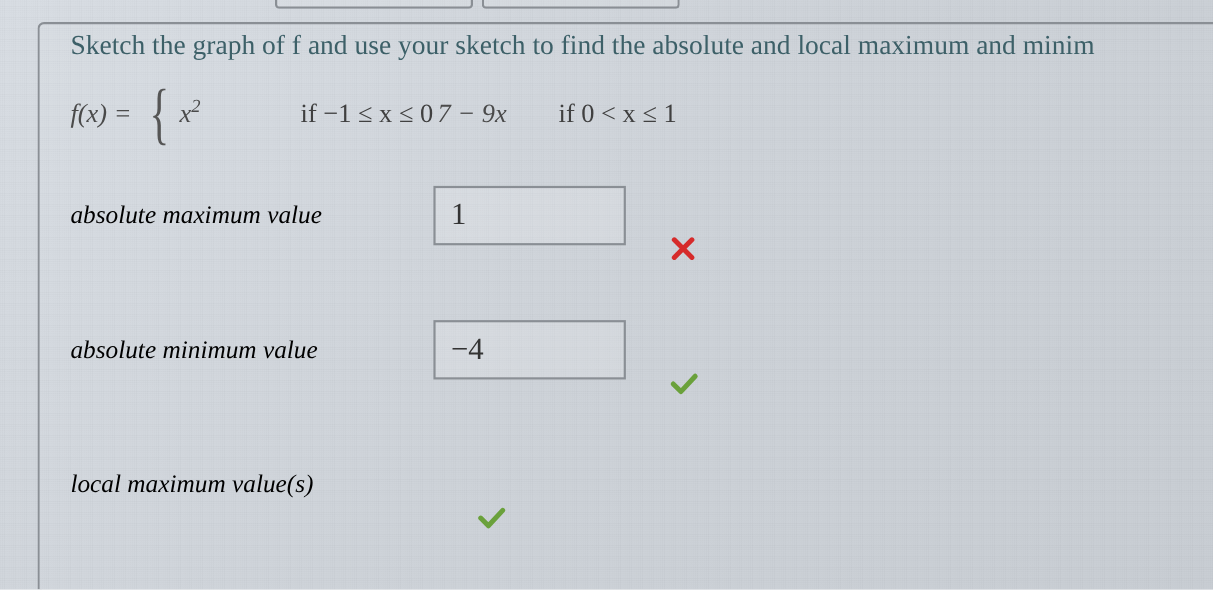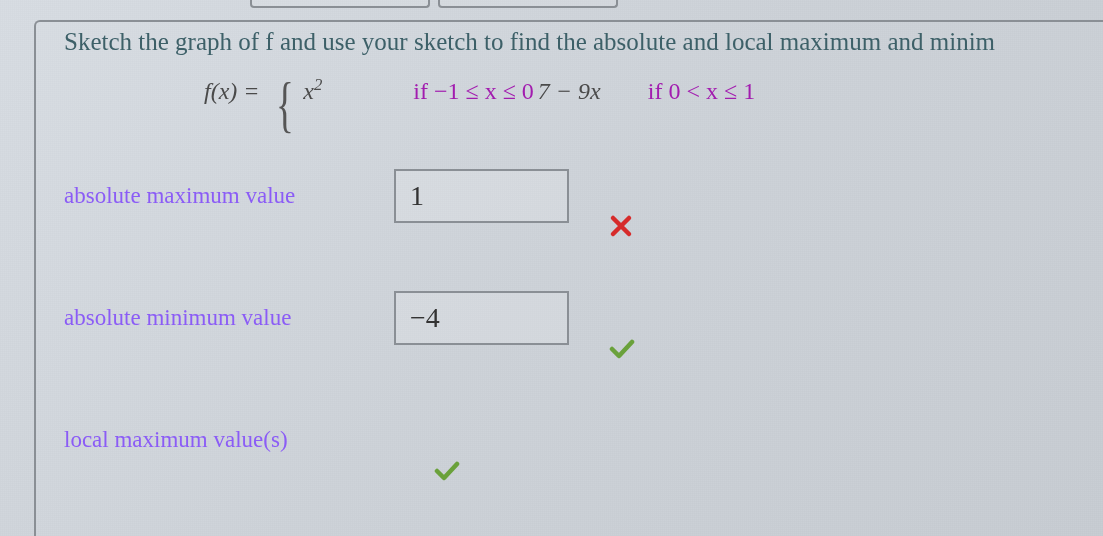--- a/index.html
+++ b/index.html
@@ -49,46 +49,45 @@
     padding: 6px 0 0 28px;
     background: rgba(255,255,255,0.03);
   }
   .instruction {
     font-size: 25px;
     color: #3d6068;
     margin-bottom: 22px;
     white-space: nowrap;
   }
   .func-block {
-    margin-left: 140px;
     margin-bottom: 24px;
     display: flex;
-    align-items: flex-start;
+    align-items: center;
     font-size: 24px;
     color: #4a4a4a;
     font-style: italic;
   }
   .func-block .lhs { margin-right: 10px; }
   .brace {
     font-size: 62px;
     line-height: 52px;
     font-style: normal;
     color: #555;
     margin-right: 4px;
     transform: scaleX(0.6);
     display: inline-block;
   }
   .pieces { display: flex; flex-direction: row; gap: 4px; }
   .piece-row { display: flex; align-items: baseline; }
   .piece-expr { width: 110px; font-style: italic; }
-  .piece-cond { font-style: normal; color: #a21caf; }
+  .piece-cond { font-style: normal; color: #404040; }
   .sup { font-size: 0.7em; vertical-align: super; line-height: 0; }
   .answer-rows { display: flex; flex-direction: column; gap: 38px; margin-top: 8px; }
   .answer-row { display: flex; align-items: center; }
-  .label { width: 330px; font-size: 23px; color: #8b5cf6; }
+  .label { width: 330px; font-size: 23px; color: #000000; font-style: italic; }
   .input-box {
     width: 175px;
     height: 54px;
     border: 2px solid #8a8f95;
     background: rgba(255,255,255,0.15);
     display: flex;
     align-items: center;
     padding-left: 14px;
     font-size: 28px;
     color: #333;

